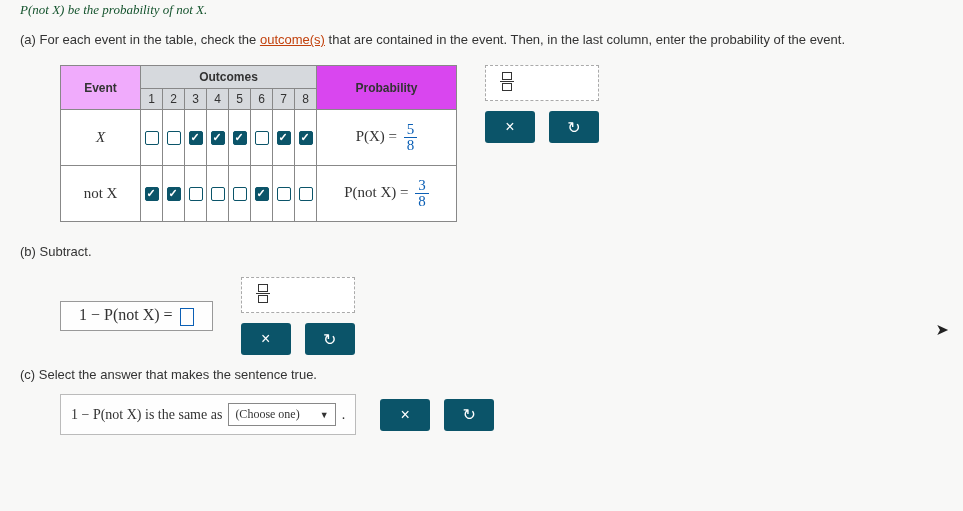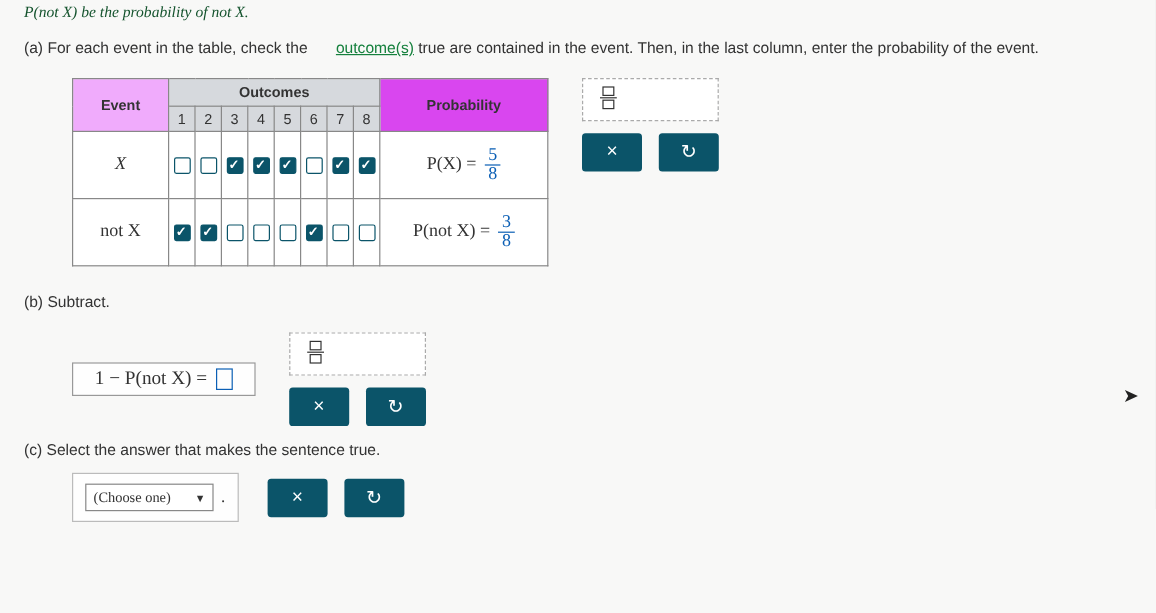--- a/index.html
+++ b/index.html
@@ -24,21 +24,21 @@
     color: #14532d;
     font-style: italic;
     font-family: 'Times New Roman', serif;
     font-size: 13px;
     padding-top: 2px;
   }
   .question-line {
     margin-top: 14px;
     font-size: 13px;
   }
-  .link { color: #15803d; text-decoration: underline; margin-left: 20px; }
+  .link { color: #c2410c; text-decoration: underline; }
   .section { margin-left: 40px; margin-top: 18px; }
   .row-flex { display: flex; align-items: flex-start; gap: 28px; }
 
   table.outcome {
     border-collapse: collapse;
     background: #fff;
   }
   table.outcome th, table.outcome td {
     border: 1px solid #888;
     text-align: center;
@@ -201,21 +201,21 @@
   }
 </style>
 </head>
 <body>
 
 <div class="page">
 
   <div class="faded-top">P(not X) be the probability of not X.</div>
 
   <div class="question-line">
-    <span>(a)  For each event in the table, check the </span><span class="link">outcome(s)</span><span> true are contained in the event. Then, in the last column, enter the probability of the event.</span>
+    <span>(a)  For each event in the table, check the </span><span class="link">outcome(s)</span><span> that are contained in the event. Then, in the last column, enter the probability of the event.</span>
   </div>
 
   <div class="section row-flex">
 
     <table class="outcome">
       <tbody>
           <tr>
         <th class="event-hdr" rowspan="2">Event</th>
         <th class="outc-hdr" colspan="8">Outcomes</th>
         <th class="prob-hdr" rowspan="2">Probability</th>
@@ -292,20 +292,21 @@
         <button class="btn">×</button>
         <button class="btn">↻</button>
       </div>
     </div>
   </div>
 
   <div class="part-label" style="margin-top:12px">(c)  Select the answer that makes the sentence true.</div>
 
   <div class="row-c">
     <div class="sentence-box">
+      <span>1 − P(not X) is the same as</span>
       <span class="select-box">
         <span>(Choose one)</span>
         <span class="tri">▼</span>
       </span>
       <span>.</span>
     </div>
     <div class="btn-row">
       <button class="btn">×</button>
       <button class="btn">↻</button>
     </div>

